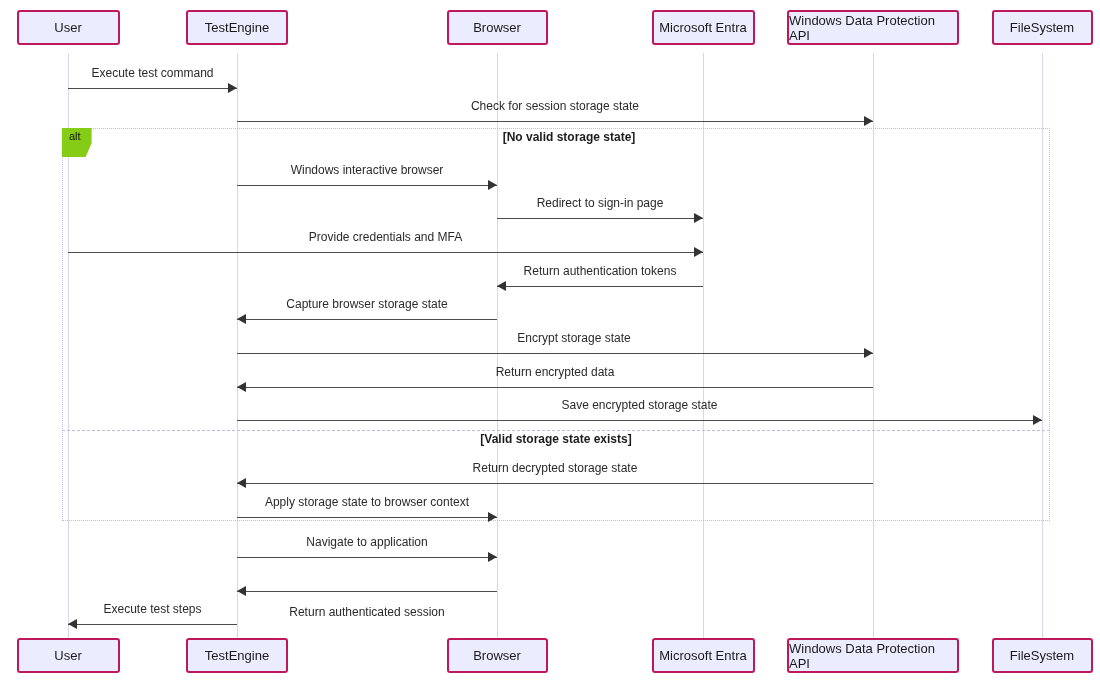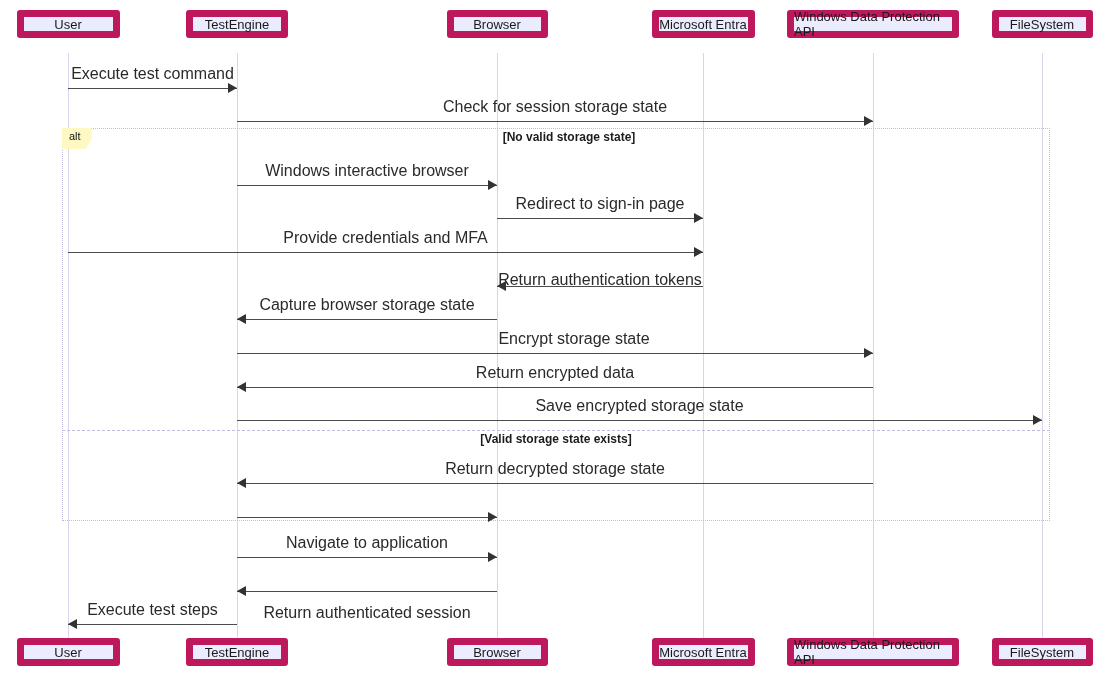--- a/index.html
+++ b/index.html
@@ -6,47 +6,47 @@
   .stage {
     position:relative; width:1100px; height:691px; background:#ffffff;
     font-family:"Liberation Sans", sans-serif; overflow:hidden;
     color:#1a1a1a;
   }
   .lifeline {
     position:absolute; top:53px; height:585px; width:0;
     border-left:1px solid #d8d5ec;
   }
   .actor-box {
-    position:absolute; height:28px; box-sizing:border-box;
-    background:#ececff; border:7px solid #be185d; border-radius:3px;
+    position:absolute; height:35px; box-sizing:border-box;
+    background:#ececff; border:2px solid #be185d; border-radius:3px;
     display:flex; align-items:center; justify-content:center;
     font-size:13px; color:#1a1a1a;
   }
   .msg-line { position:absolute; height:0; border-top:1px solid #4b4b4b; }
   .msg-head { position:absolute; width:0; height:0; }
   .msg-head.dir-right {
     border-top:5px solid transparent; border-bottom:5px solid transparent;
     border-left:9px solid #333333;
   }
   .msg-head.dir-left {
     border-top:5px solid transparent; border-bottom:5px solid transparent;
     border-right:9px solid #333333;
   }
   .msg-label {
     position:absolute; transform:translateX(-50%); white-space:nowrap;
-    font-size:16px; line-height:15px; color:#2a2a2a;
+    font-size:12px; line-height:15px; color:#2a2a2a;
   }
   .alt-frame {
     position:absolute; box-sizing:border-box;
     border:1px dotted #bfbcdf; background:transparent;
   }
   .alt-divider { position:absolute; height:0; border-top:1px dashed #bfbcdf; }
   .alt-label {
-    position:absolute; height:21px; box-sizing:border-box;
-    background:#fef9c3; color:#111111; font-size:11px; line-height:17px;
+    position:absolute; height:29px; box-sizing:border-box;
+    background:#84cc16; color:#111111; font-size:11px; line-height:17px;
     padding:0 11px 0 7px;
     clip-path:polygon(0 0, 100% 0, 100% 52%, 80% 100%, 0 100%);
   }
   .alt-cond {
     position:absolute; transform:translateX(-50%); white-space:nowrap;
     font-size:12px; line-height:15px; color:#1c1c1c;font-weight:bold;
   }
 </style>
 </head>
 <body>
@@ -109,38 +109,39 @@
     <div class="msg-head dir-right" style="left: 488px; top: 180px;"></div>
     <div class="msg-label" style="left: 367px; top: 163px;">Windows interactive browser</div>
     <div class="msg-line" style="left: 497px; top: 218px; width: 206px;"></div>
     <div class="msg-head dir-right" style="left: 694px; top: 213px;"></div>
     <div class="msg-label" style="left: 600px; top: 196px;">Redirect to sign-in page</div>
     <div class="msg-line" style="left: 68px; top: 252px; width: 635px;"></div>
     <div class="msg-head dir-right" style="left: 694px; top: 247px;"></div>
     <div class="msg-label" style="left: 385.5px; top: 230px;">Provide credentials and MFA</div>
     <div class="msg-line" style="left: 497px; top: 286px; width: 206px;"></div>
     <div class="msg-head dir-left" style="left: 497px; top: 281px;"></div>
-    <div class="msg-label" style="left: 600px; top: 272px; text-align: right;">Return authentication tokens</div>
+    <div class="msg-label" style="left: 600px; top: 264px; text-align: right;">Return authentication tokens</div>
     <div class="msg-line" style="left: 237px; top: 319px; width: 260px;"></div>
     <div class="msg-head dir-left" style="left: 237px; top: 314px;"></div>
     <div class="msg-label" style="left: 367px; top: 297px;">Capture browser storage state</div>
     <div class="msg-line" style="left: 237px; top: 353px; width: 636px;"></div>
     <div class="msg-head dir-right" style="left: 864px; top: 348px;"></div>
     <div class="msg-label" style="left: 574px; top: 331px;">Encrypt storage state</div>
     <div class="msg-line" style="left: 237px; top: 387px; width: 636px;"></div>
     <div class="msg-head dir-left" style="left: 237px; top: 382px;"></div>
     <div class="msg-label" style="left: 555px; top: 365px;">Return encrypted data</div>
     <div class="msg-line" style="left: 237px; top: 420px; width: 805px;"></div>
     <div class="msg-head dir-right" style="left: 1033px; top: 415px;"></div>
     <div class="msg-label" style="left: 639.5px; top: 398px;">Save encrypted storage state</div>
     <div class="msg-line" style="left: 237px; top: 483px; width: 636px;"></div>
     <div class="msg-head dir-left" style="left: 237px; top: 478px;"></div>
     <div class="msg-label" style="left: 555px; top: 461px;">Return decrypted storage state</div>
     <div class="msg-line" style="left: 237px; top: 517px; width: 260px;"></div>
     <div class="msg-head dir-right" style="left: 488px; top: 512px;"></div>
+    <div class="msg-label" style="left: 367px; top: 495px;">Apply storage state to browser context</div>
     <div class="msg-line" style="left: 237px; top: 557px; width: 260px;"></div>
     <div class="msg-head dir-right" style="left: 488px; top: 552px;"></div>
     <div class="msg-label" style="left: 367px; top: 535px;">Navigate to application</div>
     <div class="msg-line" style="left: 237px; top: 591px; width: 260px;"></div>
     <div class="msg-head dir-left" style="left: 237px; top: 586px;"></div>
     <div class="msg-label" style="left: 367px; top: 569px; margin-top: 36px;">Return authenticated session</div>
     <div class="msg-line" style="left: 68px; top: 624px; width: 169px;"></div>
     <div class="msg-head dir-left" style="left: 68px; top: 619px;"></div>
     <div class="msg-label" style="left: 152.5px; top: 602px;">Execute test steps</div>
   </div>

